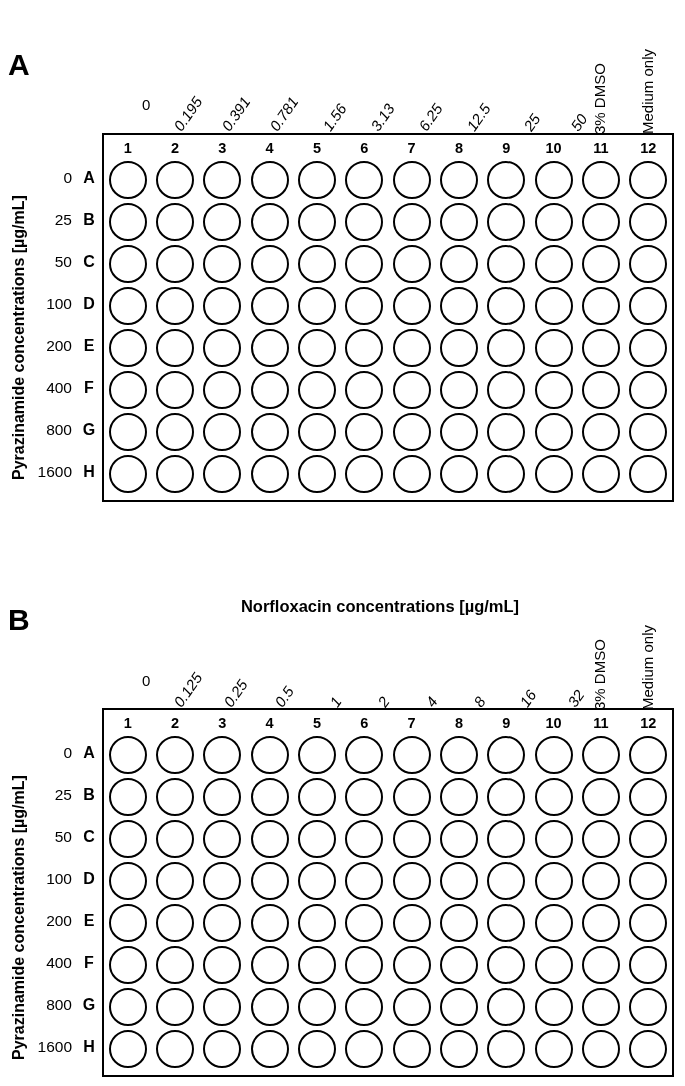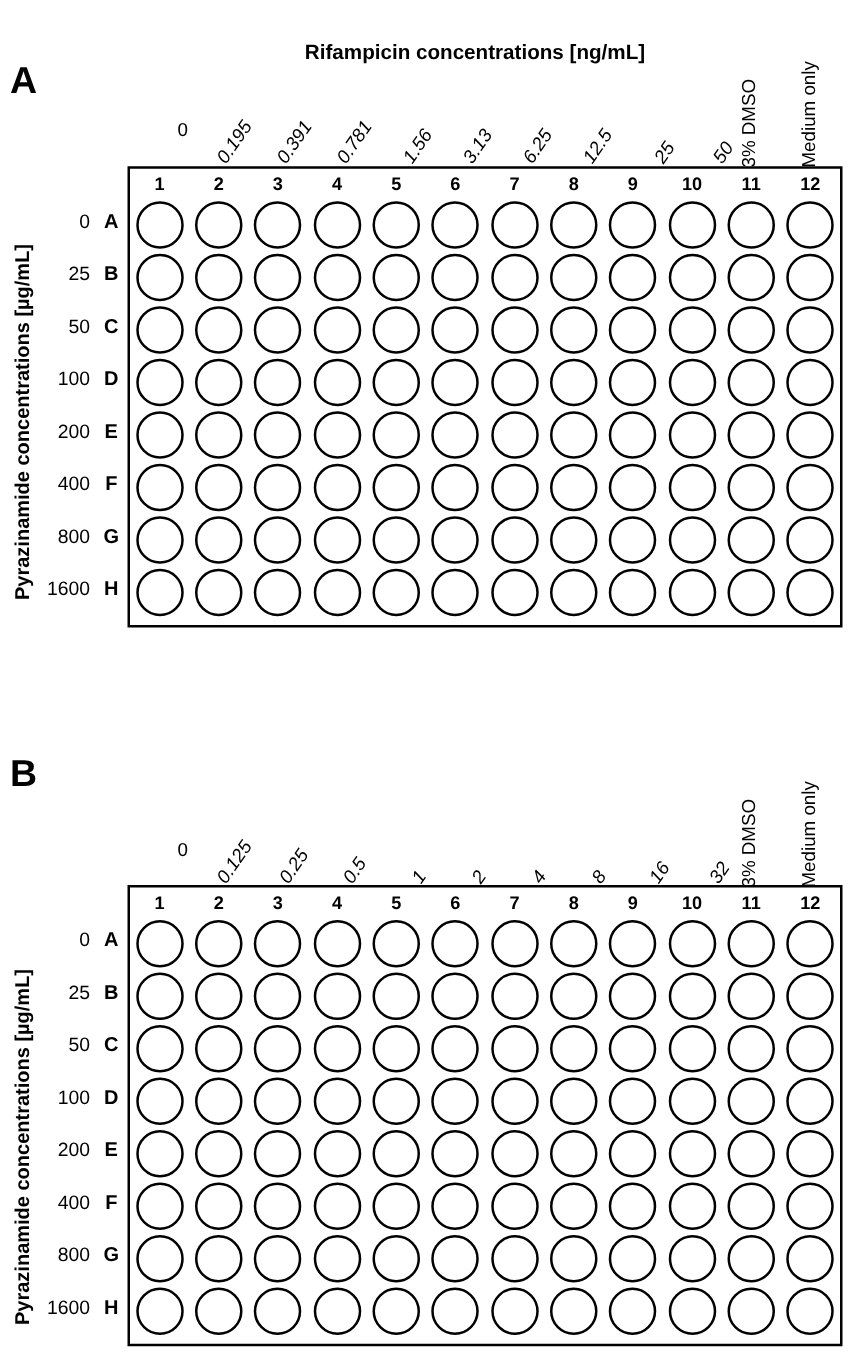--- a/index.html
+++ b/index.html
@@ -161,21 +161,20 @@
     transform: rotate(-90deg);
   }
   #panel-A .y-axis-title { left: 10px; top: 480px; }
   #panel-B .y-axis-title { left: 10px; top: 500px; }
 </style>
 </head>
 <body>
 
 <div class="panel" id="panel-A">
   <div class="panel-letter">A</div>
-  <div class="drug-title">Rifampicin concentrations [ng/mL]</div>
 
   <div class="col-labels">
     <div class="col-label zero" style="left:142px; top:96px;">0</div>
     <div class="col-label" style="left:184px; top:117px;">0.195</div>
     <div class="col-label" style="left:232px; top:117px;">0.391</div>
     <div class="col-label" style="left:280px; top:117px;">0.781</div>
     <div class="col-label" style="left:333px; top:117px;">1.56</div>
     <div class="col-label" style="left:381px; top:117px;">3.13</div>
     <div class="col-label" style="left:429px; top:117px;">6.25</div>
     <div class="col-label" style="left:477px; top:117px;">12.5</div>
@@ -528,20 +527,21 @@
           <div class="well">
             <div class="well-circle"></div>
           </div>
         </div>
     </div>
   </div>
 </div>
 
 <div class="panel" id="panel-B">
   <div class="panel-letter">B</div>
+  <div class="drug-title">Norfloxacin concentrations [µg/mL]</div>
 
   <div class="col-labels">
     <div class="col-label zero" style="left:142px; top:112px;">0</div>
     <div class="col-label" style="left:184px; top:133px;">0.125</div>
     <div class="col-label" style="left:234px; top:133px;">0.25</div>
     <div class="col-label" style="left:285px; top:133px;">0.5</div>
     <div class="col-label" style="left:340px; top:133px;">1</div>
     <div class="col-label" style="left:388px; top:133px;">2</div>
     <div class="col-label" style="left:436px; top:133px;">4</div>
     <div class="col-label" style="left:484px; top:133px;">8</div>

